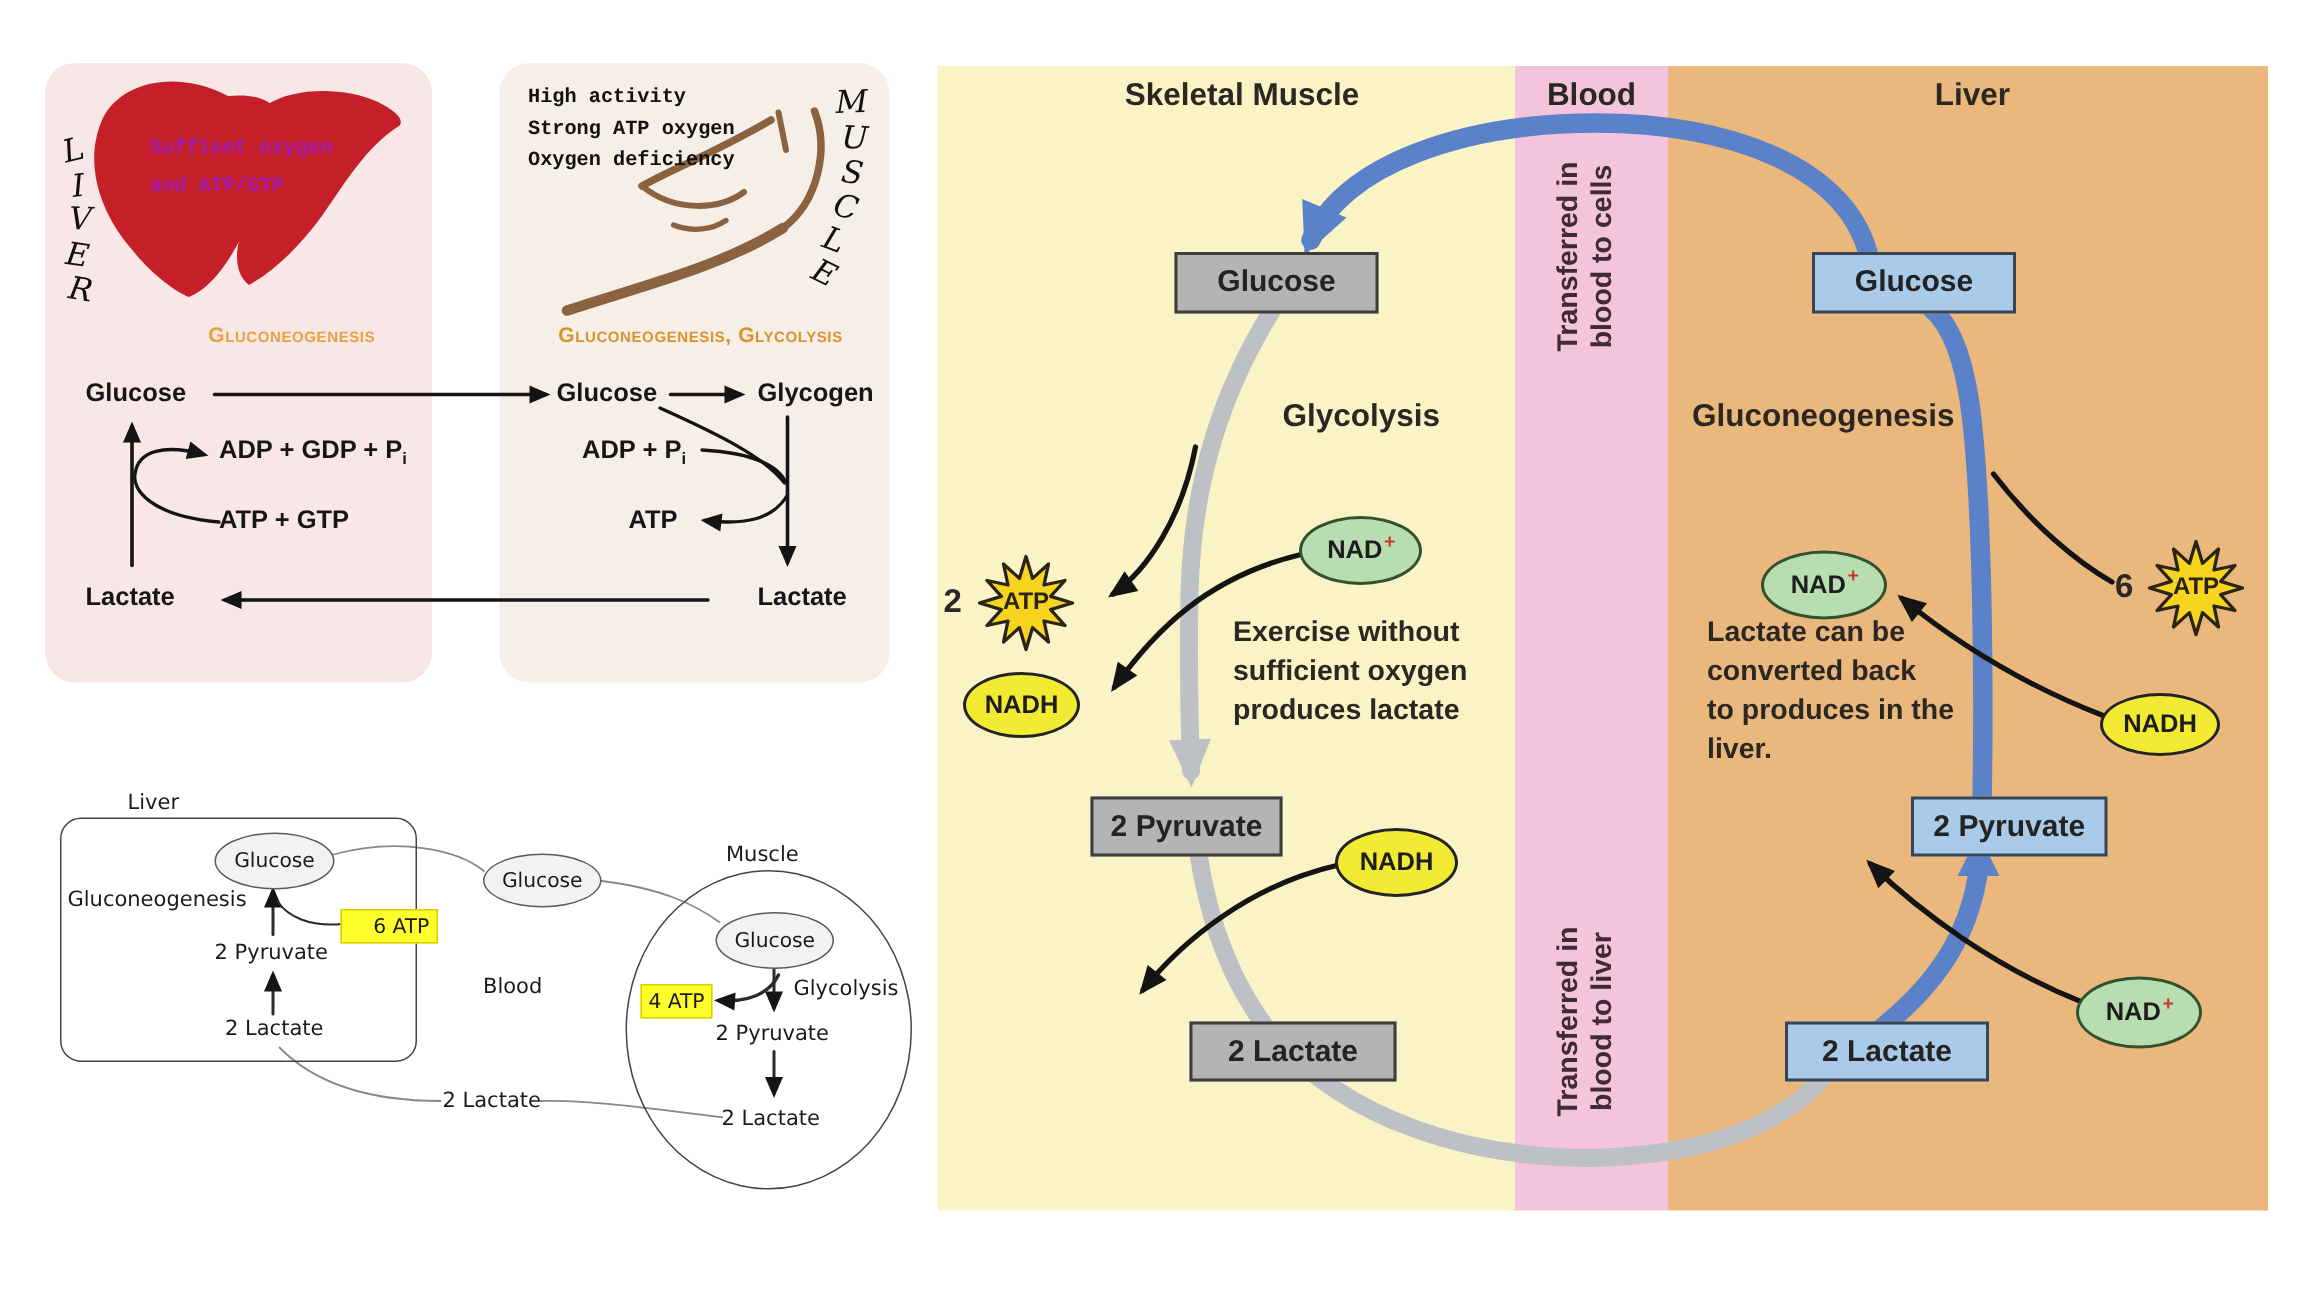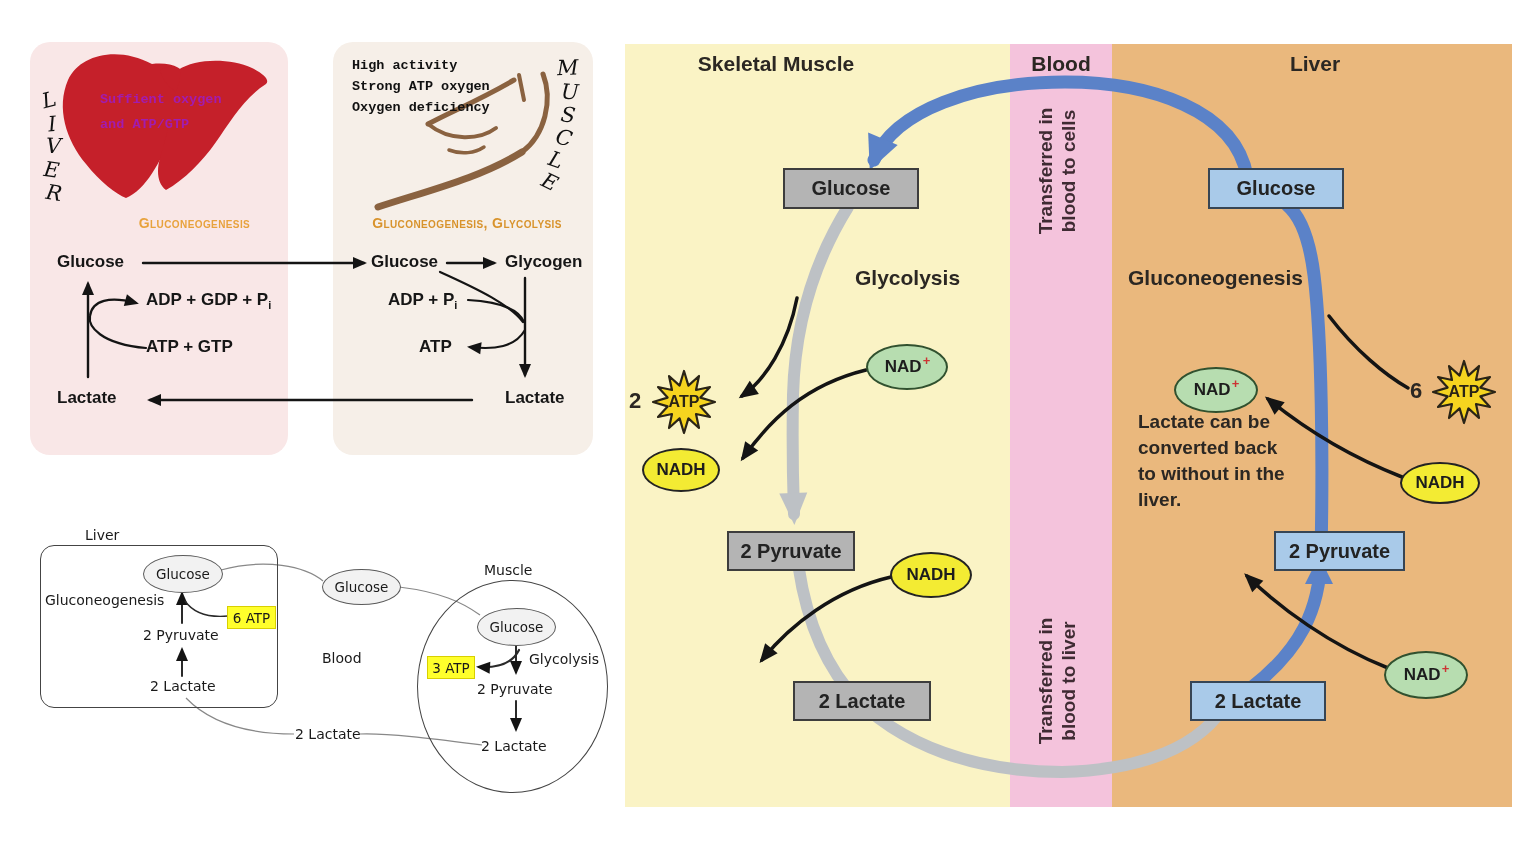--- a/index.html
+++ b/index.html
@@ -166,37 +166,37 @@
   <div class="txt rxn" style="left:371px;top:252px;">Glucose</div>
   <div class="txt rxn" style="left:505px;top:252px;">Glycogen</div>
   <div class="txt rxn" style="left:388px;top:290px;"><span>ADP + P</span><sub style="font-size:11px;">i</sub></div>
   <div class="txt rxn" style="left:419px;top:337px;">ATP</div>
   <div class="txt rxn" style="left:505px;top:388px;">Lactate</div>
 
   <div class="txt bl" style="left:85px;top:527px;">Liver</div>
   <div class="abs" style="left:40px;top:545px;width:236px;height:161px;border:1.6px solid #444;border-radius:14px;z-index:3;"></div>
   <div class="ellB" style="left:143px;top:555px;width:78px;height:36px;">Glucose</div>
   <div class="txt bl" style="left:45px;top:592px;">Gluconeogenesis</div>
-  <div class="chip" style="left:227px;top:606px;width:47px;height:21px;">6 ATP</div>
+  <div class="chip" style="left:227px;top:606px;width:47px;height:21px;padding-left:16px;">6 ATP</div>
   <div class="txt bl" style="left:143px;top:627px;">2 Pyruvate</div>
   <div class="txt bl" style="left:150px;top:678px;">2 Lactate</div>
 
   <div class="txt bl" style="left:322px;top:650px;">Blood</div>
   <div class="ellB" style="left:322px;top:569px;width:77px;height:34px;">Glucose</div>
   <div class="txt bl" style="left:295px;top:726px;">2 Lactate</div>
 
   <div class="txt bl" style="left:484px;top:562px;">Muscle</div>
   <div class="abs" style="left:417px;top:580px;width:189px;height:211px;border:1.6px solid #444;border-radius:50%;z-index:3;"></div>
   <div class="ellB" style="left:477px;top:608px;width:77px;height:36px;">Glucose</div>
-  <div class="chip" style="left:427px;top:656px;width:46px;height:21px;">3 ATP</div>
+  <div class="chip" style="left:427px;top:656px;width:46px;height:21px;">4 ATP</div>
   <div class="txt bl" style="left:529px;top:651px;">Glycolysis</div>
   <div class="txt bl" style="left:477px;top:681px;">2 Pyruvate</div>
   <div class="txt bl" style="left:481px;top:738px;">2 Lactate</div>
 
-  <div class="hdr" style="left:676px;top:52px;width:200px;">Skeletal Muscle</div>
+  <div class="hdr" style="left:728px;top:52px;width:200px;">Skeletal Muscle</div>
   <div class="hdr" style="left:1007px;top:52px;width:108px;">Blood</div>
   <div class="hdr" style="left:1265px;top:52px;width:100px;">Liver</div>
 
   <div class="vert" style="left:982px;top:148px;width:150px;">
     <div>Transferred in</div>
     <div>blood to cells</div>
   </div>
   <div class="vert" style="left:982px;top:658px;width:150px;">
     <div>Transferred in</div>
     <div>blood to liver</div>
@@ -206,40 +206,45 @@
   <div class="txt big" style="left:855px;top:266px;">Glycolysis</div>
 
   <div class="ell green" style="left:866px;top:344px;width:78px;height:42px;">
     <span>NAD</span>
       <sup class="plus">+</sup>
   </div>
   <div class="mult" style="left:629px;top:388px;">2</div>
   <div class="atp" style="left:659px;top:393px;width:50px;">ATP</div>
   <div class="ell yell" style="left:642px;top:448px;width:74px;height:40px;">NADH</div>
 
+  <div class="note" style="left:822px;top:409px;">
+    <div>Exercise without</div>
+    <div>sufficient oxygen</div>
+    <div>produces lactate</div>
+  </div>
 
   <div class="box gray" style="left:727px;top:531px;width:124px;height:36px;">2 Pyruvate</div>
   <div class="ell yell" style="left:890px;top:552px;width:78px;height:42px;">NADH</div>
   <div class="box gray" style="left:793px;top:681px;width:134px;height:36px;">2 Lactate</div>
 
   <div class="box blue" style="left:1208px;top:168px;width:132px;height:37px;">Glucose</div>
   <div class="txt big" style="left:1128px;top:266px;">Gluconeogenesis</div>
 
   <div class="ell green" style="left:1174px;top:367px;width:80px;height:42px;">
     <span>NAD</span>
       <sup class="plus">+</sup>
   </div>
   <div class="mult" style="left:1410px;top:378px;">6</div>
   <div class="atp" style="left:1439px;top:383px;width:50px;">ATP</div>
   <div class="ell yell" style="left:1400px;top:462px;width:76px;height:38px;">NADH</div>
 
   <div class="note" style="left:1138px;top:409px;">
     <div>Lactate can be</div>
     <div>converted back</div>
-    <div>to without in the</div>
+    <div>to produces in the</div>
     <div>liver.</div>
   </div>
 
   <div class="box blue" style="left:1274px;top:531px;width:127px;height:36px;">2 Pyruvate</div>
   <div class="ell green" style="left:1384px;top:651px;width:80px;height:44px;">
     <span>NAD</span>
       <sup class="plus">+</sup>
   </div>
   <div class="box blue" style="left:1190px;top:681px;width:132px;height:36px;">2 Lactate</div>
 

